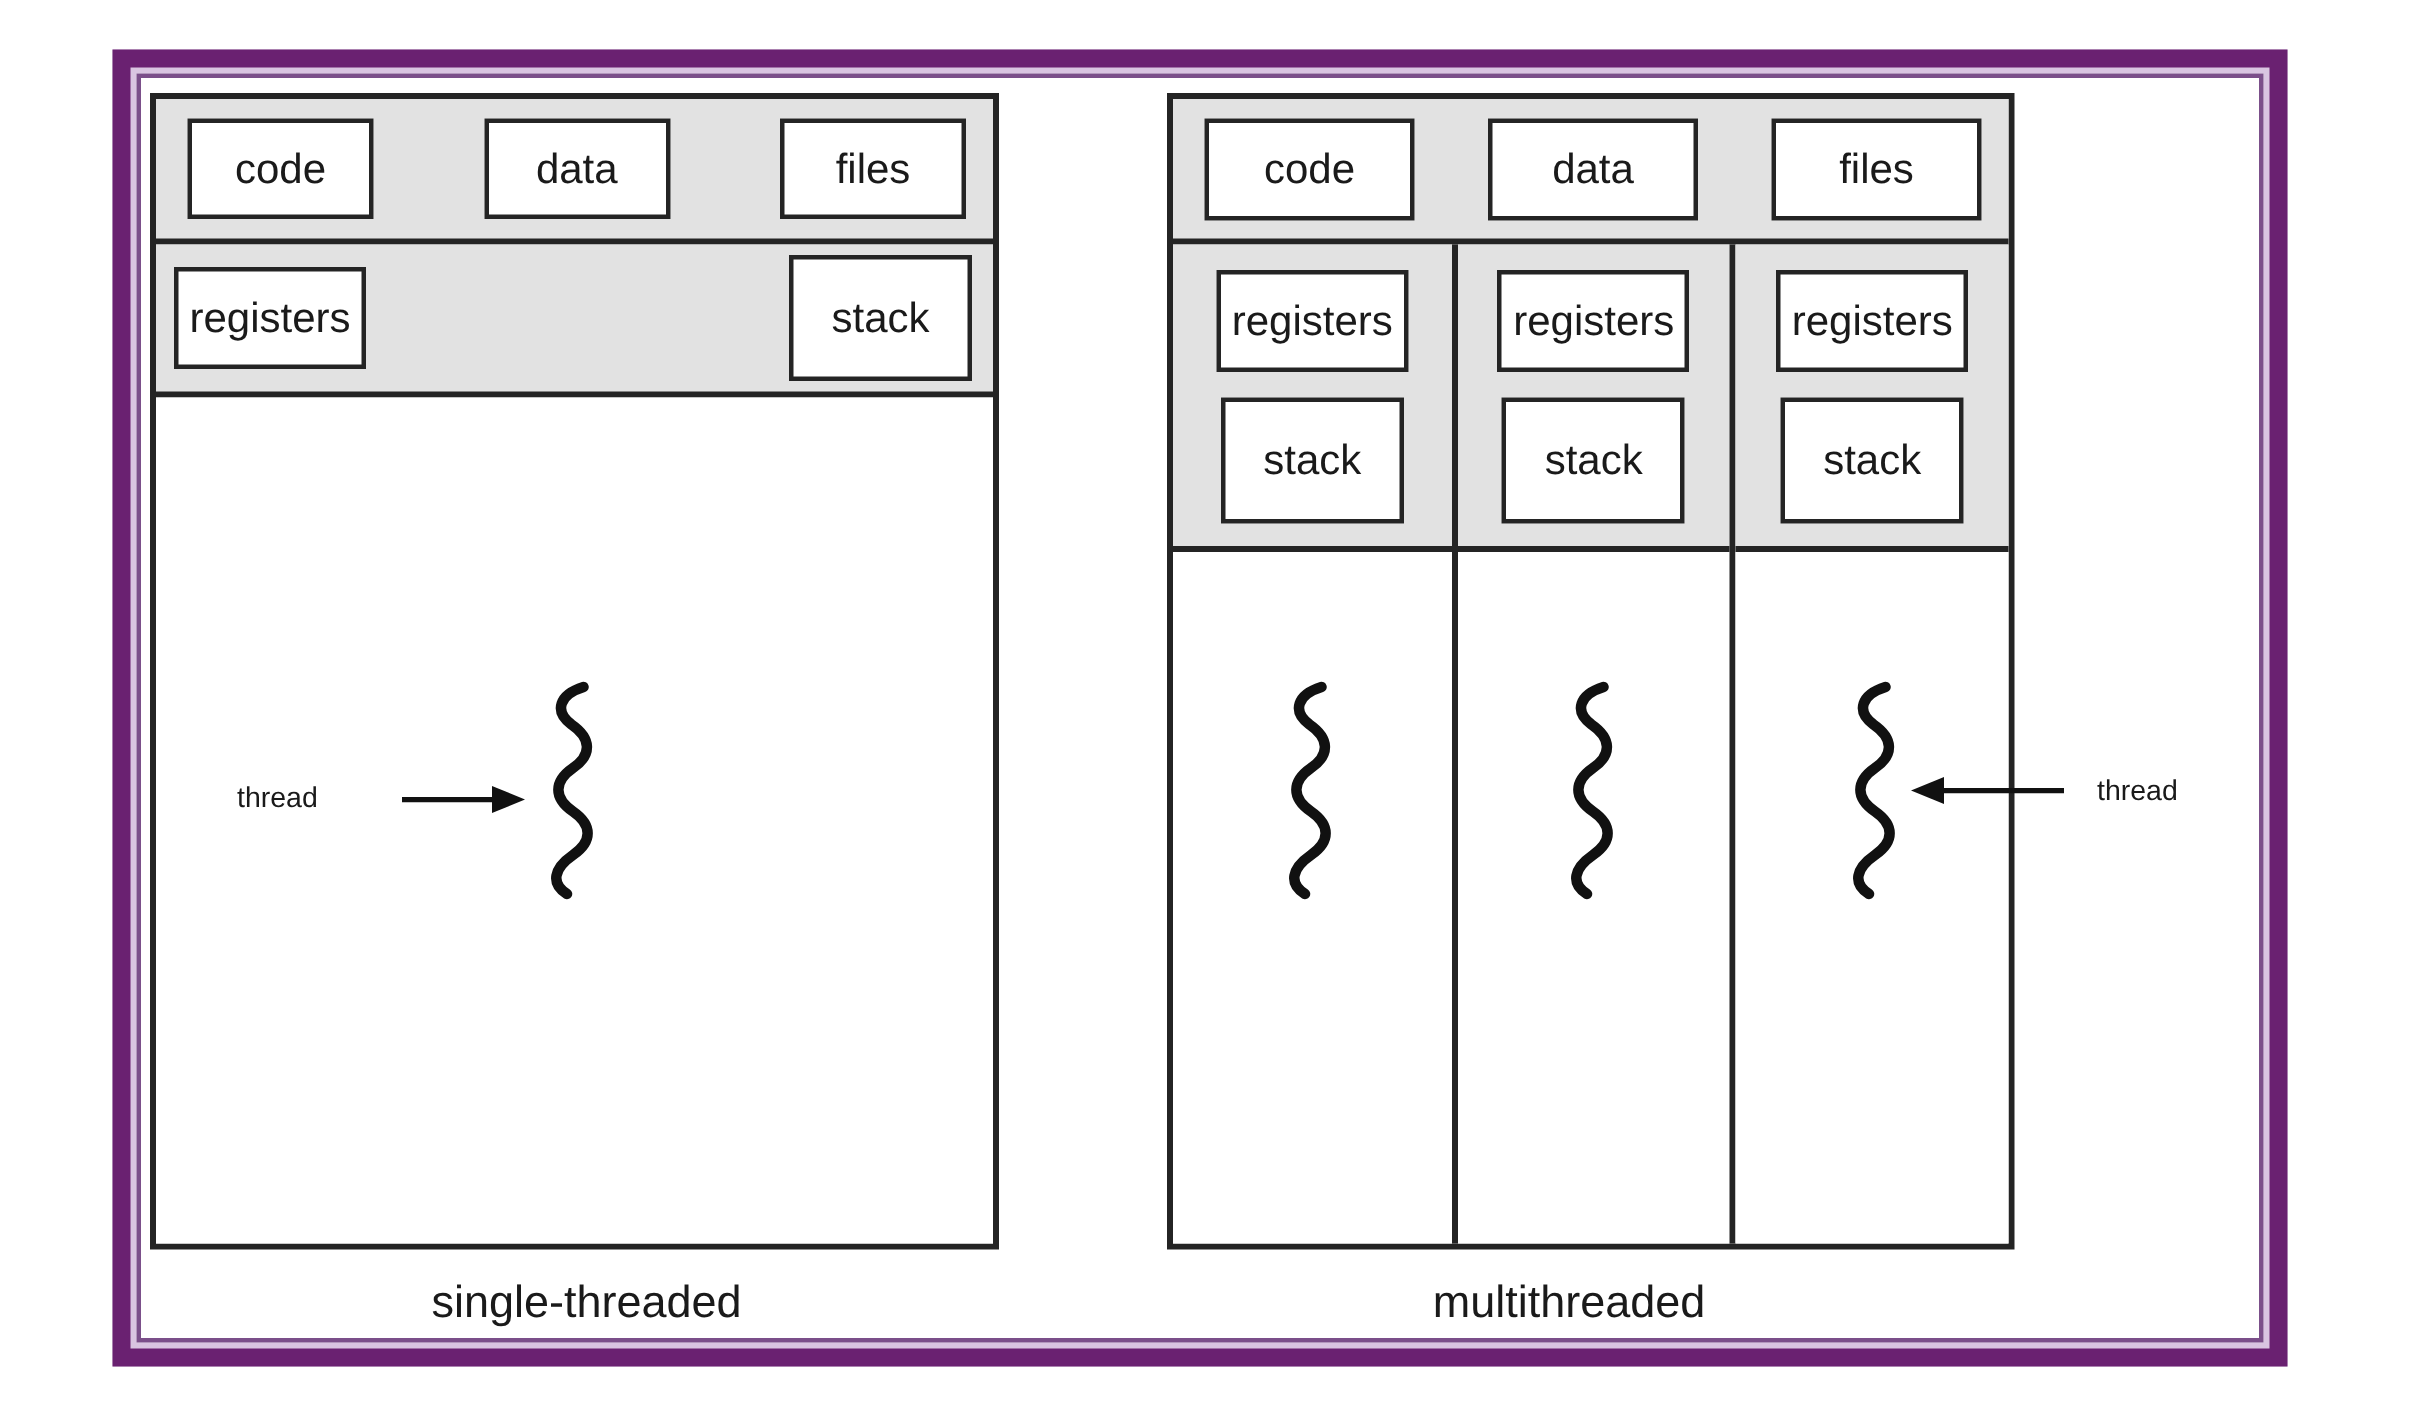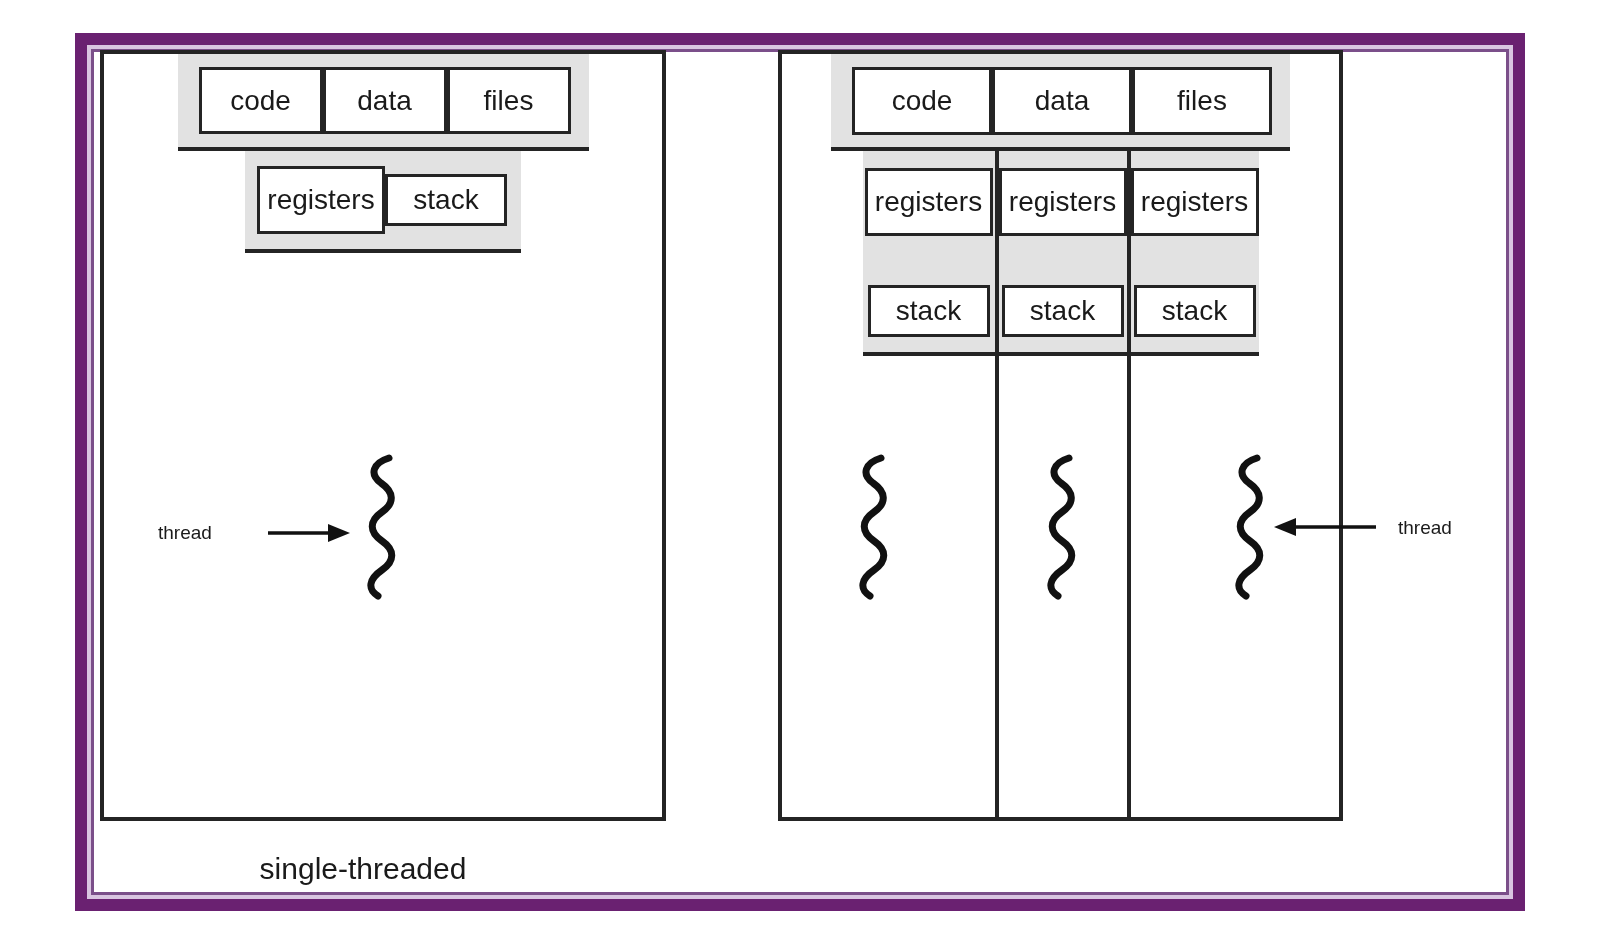--- a/index.html
+++ b/index.html
@@ -25,27 +25,26 @@
   }
   .slide-frame-inner {
     width: 100%; height: 100%;
     border: 3px solid #7b4f8a;
     background: #ffffff;
   }
 
   
   .proc-box {
     position: absolute;
-    top: 50px;
+    top: 62px;
     height: 771px;
     border: 4px solid #242424;
     background: #ffffff;
     display: flex;
     flex-direction: column;
-    align-items: center;
   }
   .proc-single { left: 100px; width: 566px; }
   .proc-multi  { left: 778px; width: 565px; }
 
   .band {
     background: #e2e2e2;
     border-bottom: 4px solid #242424;
     flex-shrink: 0;
   }
   .shared-band {
@@ -68,21 +67,21 @@
     border: 3px solid #242424;
     display: flex;
     align-items: center;
     justify-content: center;
     font-size: 28px;
     line-height: 1;
   }
   .wbox-sm  { width: 124px; height: 67px; }  
   .wbox-md  { width: 140px; height: 68px; }  
   .wbox-reg { width: 128px; height: 68px; }  
-  .wbox-stk { width: 122px; height: 52px; }  
+  .wbox-stk { width: 122px; height: 84px; }  
 
   .body-white { flex: 1; background: #ffffff; }
 
   
   .mt-columns {
     flex: 1;
     display: grid;
     grid-template-columns: 1fr 1fr 1fr;
   }
   .mt-col { display: flex; flex-direction: column; }
@@ -115,20 +114,21 @@
   .thread-arrow { position: absolute; z-index: 6; }
 
   .caption {
     position: absolute;
     top: 851px;
     transform: translateX(-50%);
     font-size: 30px;
     line-height: 36px;
     white-space: nowrap;
     z-index: 4;
+    margin-left: 28px;
   }
 </style>
 </head>
 <body>
 
 <div class="stage">
 
   <div class="slide-frame">
     <div class="slide-frame-inner"></div>
   </div>
@@ -225,14 +225,15 @@
   <svg class="squiggle" style="left:1228px; top:452px;" viewBox="0 0 40 150">
     <path d="M 29 6 C 13 11, 9 22, 21 31 C 34 40, 35 51, 22 60 C 9 69, 9 80, 22 89 C 35 98, 35 109, 22 118 C 9 127, 7 137, 18 144" fill="none" stroke="#111111" stroke-width="7" stroke-linecap="round"></path>
   </svg>
 
   <svg class="thread-arrow" style="left:1272px; top:514px;" width="106" height="26">
     <polygon points="24,4 2,13 24,22" fill="#111111"></polygon>
     <line x1="22" y1="13" x2="104" y2="13" stroke="#111111" stroke-width="3.5"></line>
   </svg>
   <div class="thread-label" style="left:1398px; top:510px;">thread</div>
 
+  <div class="caption" style="left:1018px;">multithreaded</div>
 
 </div>
 
 </body></html>

